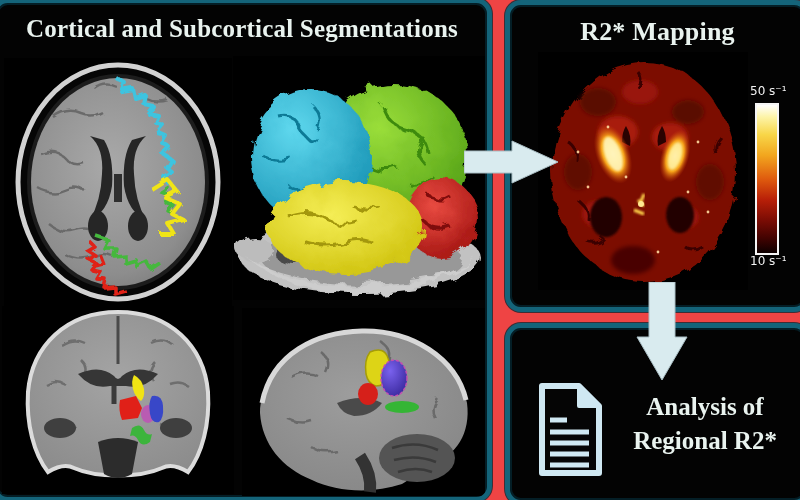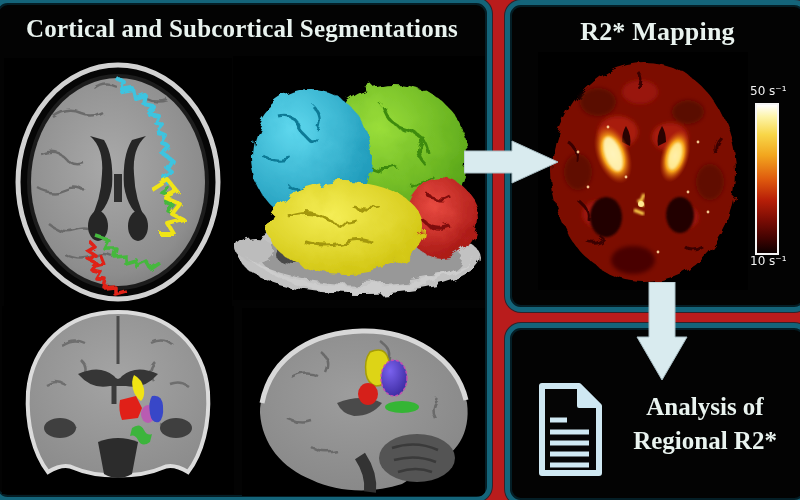--- a/index.html
+++ b/index.html
@@ -1,17 +1,17 @@
 <!DOCTYPE html>
 <html><head>
 <meta charset="utf-8">
 <style>
   html,body{margin:0;padding:0;}
   .stage{
-    position:relative;width:800px;height:500px;background:#b91c1c;
+    position:relative;width:800px;height:500px;background:#ef4444;
     overflow:hidden;font-family:"Liberation Serif", serif;
   }
   .panel{
     position:absolute;background:#030303;border:5px solid #14647a;border-radius:16px;
     box-sizing:border-box;overflow:hidden;
     box-shadow:0 0 0 1px rgba(5,38,48,.75), inset 0 0 0 2px rgba(5,38,48,.8);
   }
   .panel-left{left:-8px;top:-2px;width:500px;height:504px;}
   .panel-r2{left:505px;top:0px;width:305px;height:312px;}
   .panel-analysis{left:505px;top:323px;width:305px;height:182px;}

